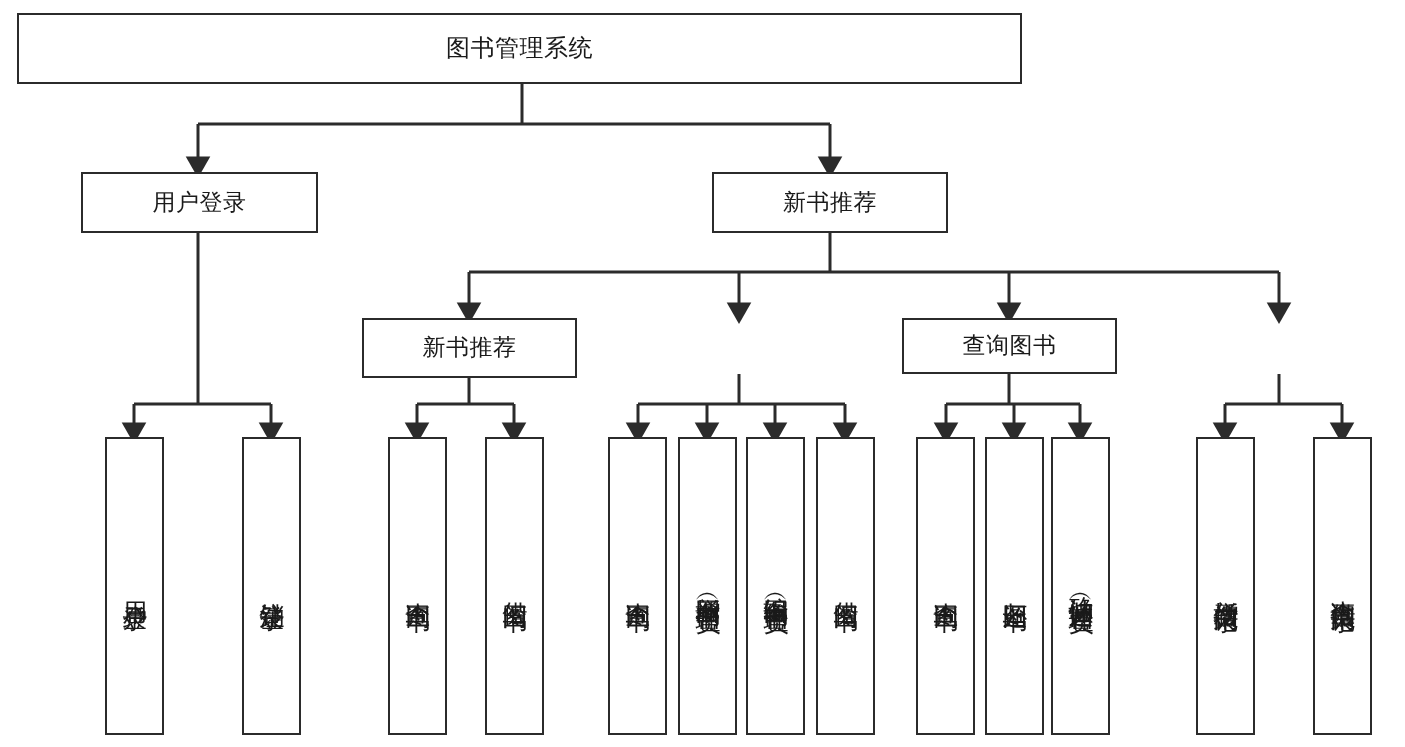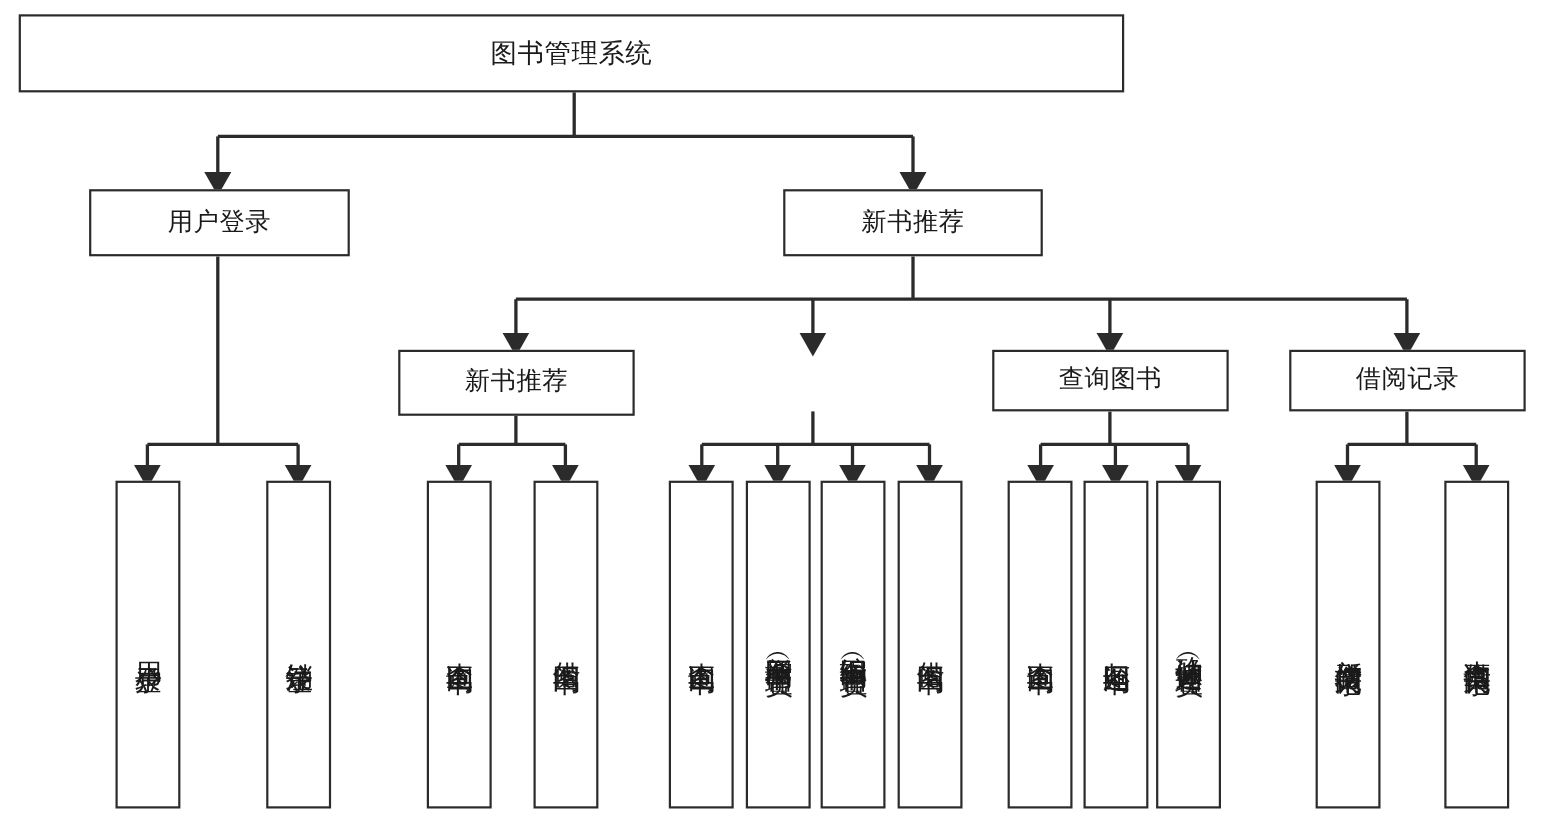--- a/index.html
+++ b/index.html
@@ -143,23 +143,20 @@
   <div class="node horiz" style="left:712px; top:172px; width:236px; height:61px;">
     <span class="node-label">新书推荐</span>
   </div>
 
   <div class="node horiz" style="left:362px; top:318px; width:215px; height:60px;">
     <span class="node-label">新书推荐</span>
   </div>
   <div class="node horiz" style="left:902px; top:318px; width:215px; height:56px;">
     <span class="node-label">查询图书</span>
   </div>
-  <div class="node horiz" style="left:1172px; top:318px; width:215px; height:56px;">
-    <span class="node-label">借阅记录</span>
-  </div>
 
   <div class="node vert" style="left:105px; top:437px; width:59px; height:298px;">
     <span class="node-label">用户登录</span>
   </div>
   <div class="node vert" style="left:242px; top:437px; width:59px; height:298px;">
     <span class="node-label">注销登录</span>
   </div>
 
   <div class="node vert" style="left:388px; top:437px; width:59px; height:298px;">
     <span class="node-label">查询图书</span>

